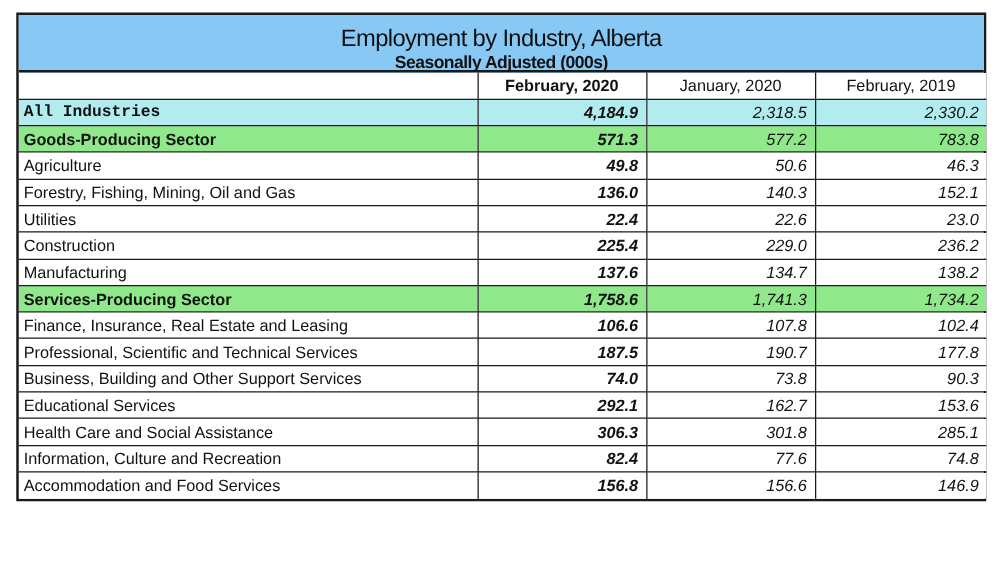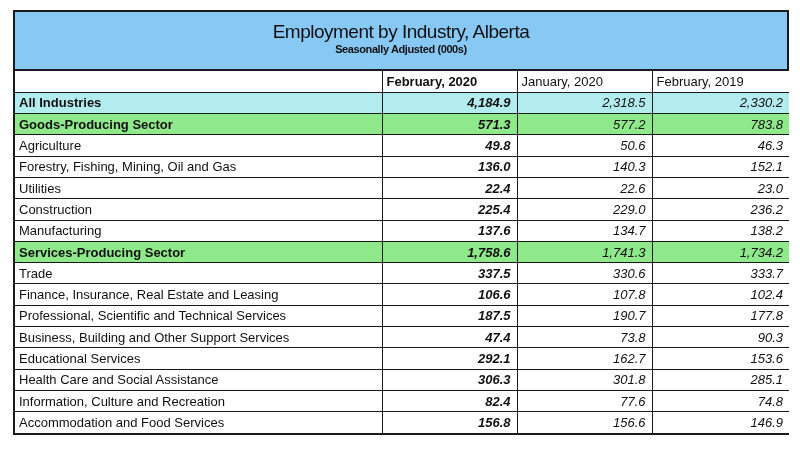--- a/index.html
+++ b/index.html
@@ -2,41 +2,41 @@
 <html><head>
 <meta charset="utf-8">
 <style>
   html, body { margin:0; padding:0; background:#ffffff; }
   body { width:800px; height:450px; position:relative; overflow:hidden; font-family:"Liberation Sans", sans-serif; }
   .tbl {
     position:absolute; left:13px; top:10px; width:776px;
     border:2px solid #1a1a1a; box-sizing:border-box;
   }
   .title-block {
-    background:#87c8f5; height:59px; border-bottom:2px solid #1a1a1a;
+    background:#87c8f5; height:46px; border-bottom:2px solid #1a1a1a;
     text-align:center; box-sizing:border-box; padding-top:9px;
   }
   .title { font-size:19px; color:#111; letter-spacing:-0.5px; line-height:21px; }
-  .subtitle { font-size:11px; font-weight:bold; color:#111; letter-spacing:-0.4px; line-height:15px; }
+  .subtitle { font-size:14px; font-weight:bold; color:#111; letter-spacing:-0.4px; line-height:15px; }
   table { border-collapse:collapse; width:100%; table-layout:fixed; }
   td {
     border:1.5px solid #1a1a1a; height:21.3px; padding:0 4px; box-sizing:border-box;
     font-size:13px; color:#111; white-space:nowrap; overflow:hidden;
   }
   tr:first-child td { border-top:none; }
   tr td:first-child { border-left:none; }
   tr td:last-child { border-right:none; }
   tr:last-child td { border-bottom:none; }
   td.num { text-align:right; font-style:italic; padding-right:6px; }
   td.num.cur { font-weight:bold; }
-  tr.hdr td { background:#ffffff; text-align:left; font-size:13px; }
+  tr.hdr td { background:#ffffff; text-align:center; font-size:13px; }
   tr.hdr td.cur { font-weight:bold; font-style:normal; }
   tr.hdr td.other { font-weight:normal; font-style:normal; }
   tr.total td { background:#b3ecef; }
-  tr.total td.label { font-weight:bold; }
+  tr.total td.label { font-weight:bold;font-family:Liberation Mono, monospace; }
   tr.sector td { background:#8fe88a; }
   tr.sector td.label { font-weight:bold; }
   tr.plain td { background:#ffffff; }
 </style>
 </head>
 <body>
 
 <div class="tbl">
   <div class="title-block">
     <div class="title">Employment by Industry, Alberta</div>
@@ -98,40 +98,34 @@
           <td class="num">134.7</td>
           <td class="num">138.2</td>
         </tr>
         <tr class="sector">
           <td class="label">Services-Producing Sector</td>
           <td class="num cur">1,758.6</td>
           <td class="num">1,741.3</td>
           <td class="num">1,734.2</td>
         </tr>
         <tr class="plain">
-          <td class="label">Trade</td>
-          <td class="num cur">337.5</td>
-          <td class="num">330.6</td>
-          <td class="num">333.7</td>
-        </tr>
-        <tr class="plain">
           <td class="label">Finance, Insurance, Real Estate and Leasing</td>
           <td class="num cur">106.6</td>
           <td class="num">107.8</td>
           <td class="num">102.4</td>
         </tr>
         <tr class="plain">
           <td class="label">Professional, Scientific and Technical Services</td>
           <td class="num cur">187.5</td>
           <td class="num">190.7</td>
           <td class="num">177.8</td>
         </tr>
         <tr class="plain">
           <td class="label">Business, Building and Other Support Services</td>
-          <td class="num cur">47.4</td>
+          <td class="num cur">74.0</td>
           <td class="num">73.8</td>
           <td class="num">90.3</td>
         </tr>
         <tr class="plain">
           <td class="label">Educational Services</td>
           <td class="num cur">292.1</td>
           <td class="num">162.7</td>
           <td class="num">153.6</td>
         </tr>
         <tr class="plain">

